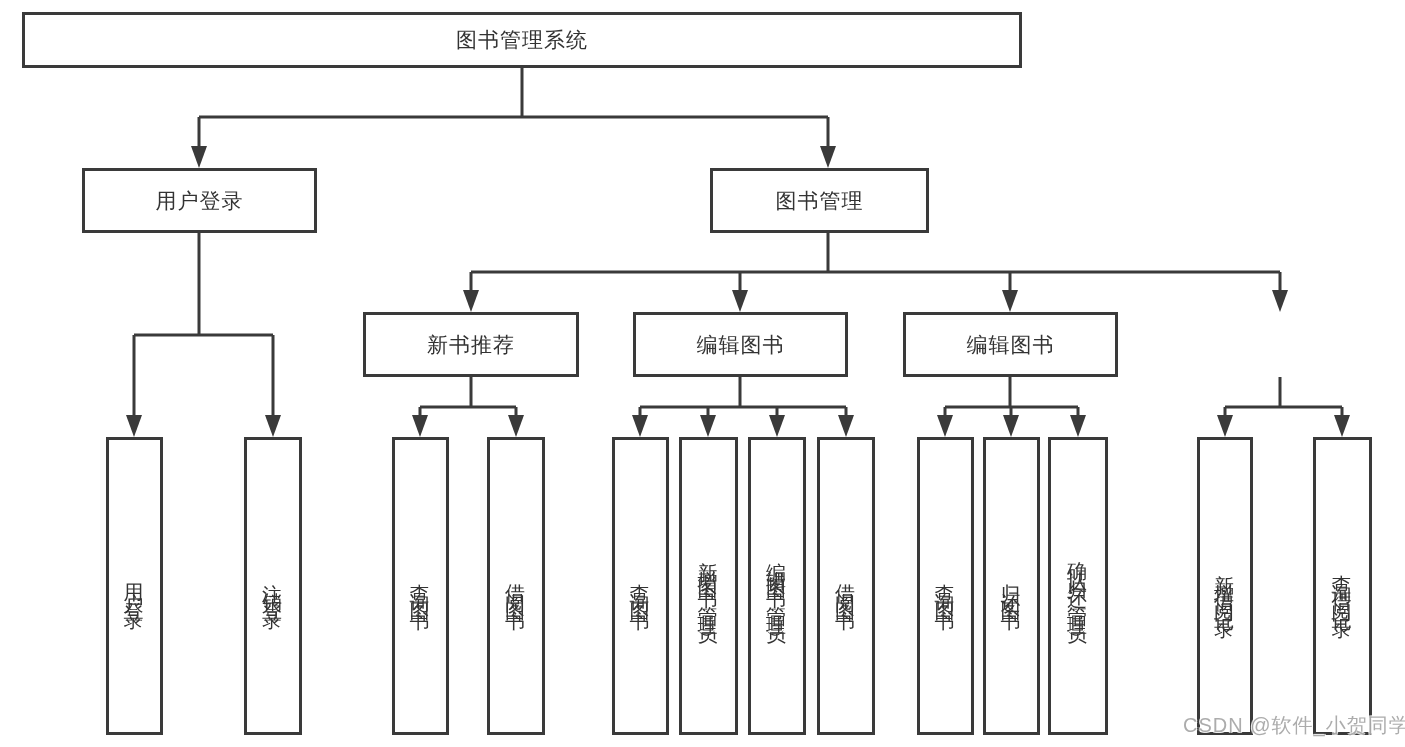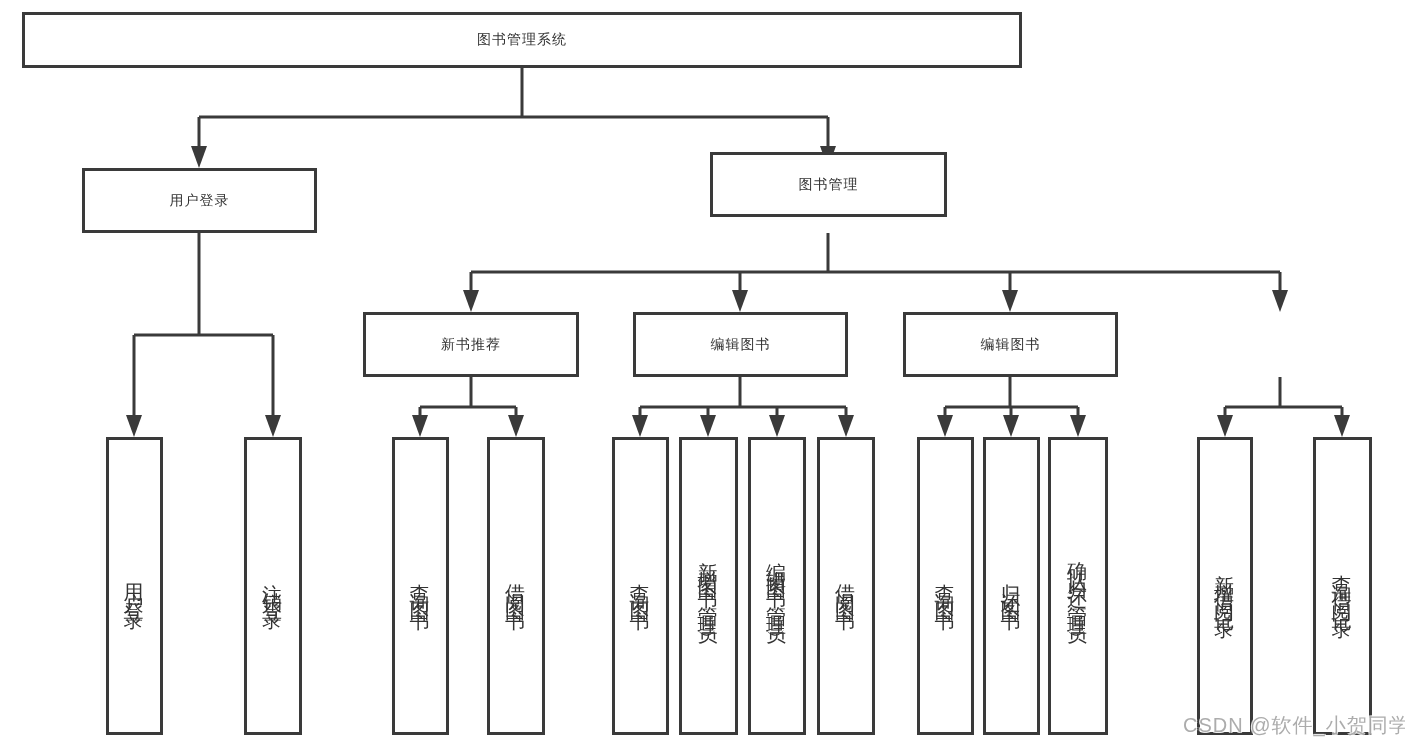--- a/index.html
+++ b/index.html
@@ -26,21 +26,21 @@
     box-sizing: border-box;
     border: 3px solid #3a3a3a;
     background: #ffffff;
     display: flex;
     align-items: center;
     justify-content: center;
     color: #333333;
     z-index: 2;
   }
   .hnode {
-    font-size: 14px;
+    font-size: 21px;
     letter-spacing: 1px;
   }
   .leaf span {
     writing-mode: vertical-rl;
     text-orientation: mixed;
     font-size: 20px;
     letter-spacing: 9px;
     color: #333333;
     white-space: nowrap;
   }
@@ -105,21 +105,21 @@
     </g>
   </svg>
 
   <div class="node hnode" style="left:22px; top:12px; width:1000px; height:56px;">
     <span>图书管理系统</span>
   </div>
 
   <div class="node hnode" style="left:82px; top:168px; width:235px; height:65px;">
     <span>用户登录</span>
   </div>
-  <div class="node hnode" style="left:710px; top:152px; width:237px; height:65px;">
+  <div class="node hnode" style="left:710px; top:168px; width:219px; height:65px;">
     <span>图书管理</span>
   </div>
 
   <div class="node hnode" style="left:363px; top:312px; width:216px; height:65px;">
     <span>新书推荐</span>
   </div>
   <div class="node hnode" style="left:633px; top:312px; width:215px; height:65px;">
     <span>编辑图书</span>
   </div>
   <div class="node hnode" style="left:903px; top:312px; width:215px; height:65px;">

